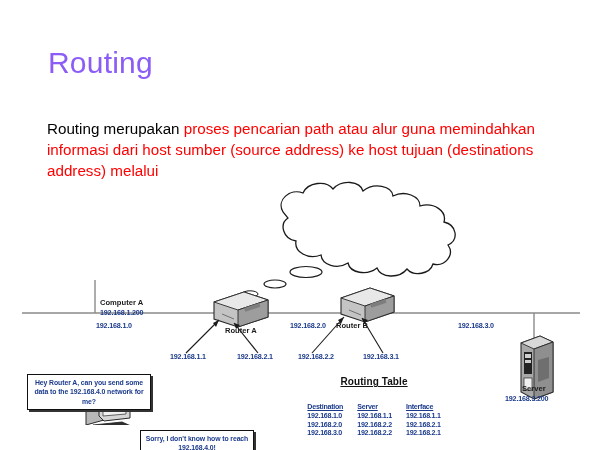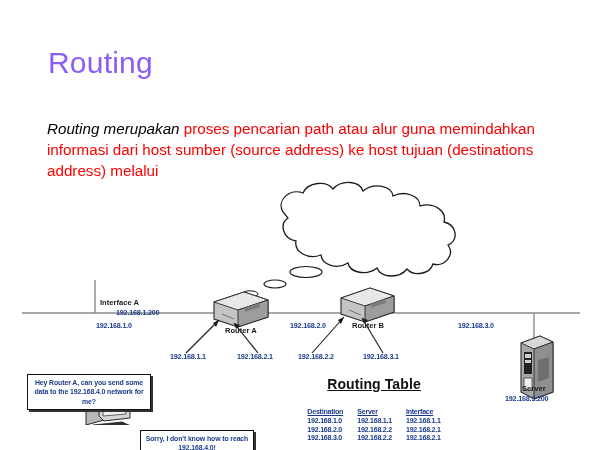--- a/index.html
+++ b/index.html
@@ -29,21 +29,20 @@
     position: absolute;
     left: 47px;
     top: 118px;
     width: 500px;
     font-size: 15.2px;
     line-height: 21px;
     color: #ff0000;
   }
   #body-paragraph .lead {
     color: #000000;
-    font-style: italic;
   }
 
   
   #diagram {
     position: absolute;
     left: 0;
     top: 180px;
     width: 600px;
     height: 245px;
   }
@@ -100,21 +99,21 @@
 
   
   #routing-table {
     position: absolute;
     left: 286px;
     top: 196px;
     width: 176px;
     text-align: center;
   }
   #routing-table-title {
-    font-size: 14px;
+    font-size: 10px;
     font-weight: bold;
     color: #111111;
     text-decoration: underline;
     margin-bottom: 3px;
     letter-spacing: 0.1px;
   }
   #routing-table table {
     border-collapse: collapse;
     margin: 16px auto;
     font-size: 7.1px;
@@ -260,26 +259,26 @@
         </tr>
         <tr>
           <td>192.168.3.0</td>
           <td>192.168.2.2</td>
           <td>192.168.2.1</td>
         </tr>
       </tbody>
     </table>
   </div>
 
-  <div class="dlabel devname" style="left:100px; top:118px;">Interface A</div>
-  <div class="dlabel ip" style="left:116px; top:128px;">192.168.1.200</div>
+  <div class="dlabel devname" style="left:100px; top:118px;">Computer A</div>
+  <div class="dlabel ip" style="left:100px; top:128px;">192.168.1.200</div>
 
   <div class="dlabel devname" style="left:225px; top:146px;text-align:right;">Router A</div>
 
-  <div class="dlabel devname" style="left:352px; top:141px;">Router B</div>
+  <div class="dlabel devname" style="left:336px; top:141px;">Router B</div>
 
   <div class="dlabel devname" style="left:522px; top:204px;">Server</div>
   <div class="dlabel ip" style="left:505px; top:214px;text-align:right;">192.168.3.200</div>
 
   <div class="dlabel ip" style="left:96px; top:141px;">192.168.1.0</div>
   <div class="dlabel ip" style="left:290px; top:141px;">192.168.2.0</div>
   <div class="dlabel ip" style="left:458px; top:141px;">192.168.3.0</div>
 
   <div class="dlabel ip" style="left:170px; top:172px;">192.168.1.1</div>
   <div class="dlabel ip" style="left:237px; top:172px;">192.168.2.1</div>

